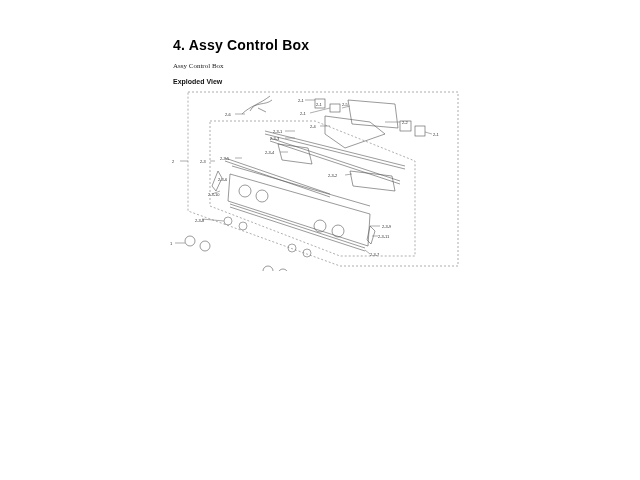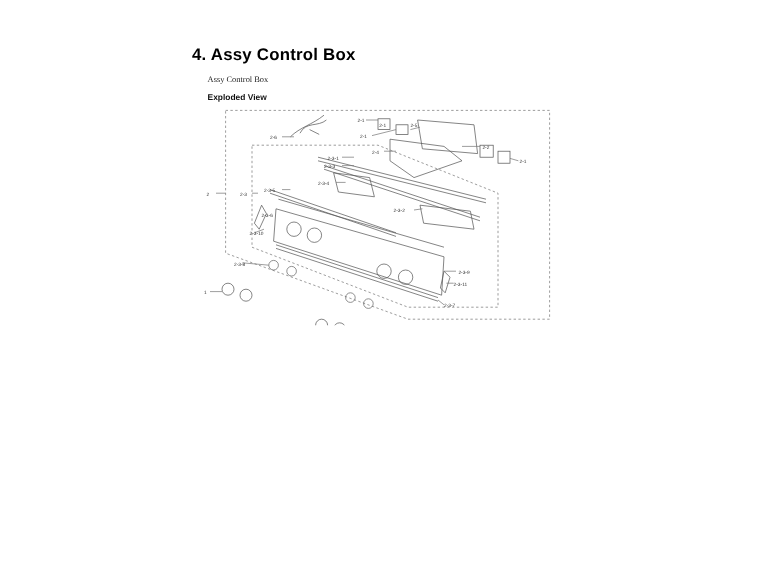--- a/index.html
+++ b/index.html
@@ -1,17 +1,17 @@
 <!DOCTYPE html>
 <html><head>
 <meta charset="utf-8">
 <style>
   html, body { margin: 0; padding: 0; }
   body { width: 640px; height: 480px; background: #ffffff; position: relative; overflow: hidden; font-family: "Liberation Sans", sans-serif; }
-  .title { position: absolute; left: 160px; top: 37px; font-size: 14px; font-weight: bold; color: #000; letter-spacing: 0.2px; }
+  .title { position: absolute; left: 173px; top: 37px; font-size: 14px; font-weight: bold; color: #000; letter-spacing: 0.2px; }
   .subtitle { position: absolute; left: 173px; top: 62px; font-size: 7px; font-family: "Liberation Serif", serif; color: #222; }
   .section { position: absolute; left: 173px; top: 78px; font-size: 7px; font-weight: bold; color: #111; }
   .diagram { position: absolute; left: 170px; top: 86px; width: 295px; height: 185px; }
   .lbl { font-family: "Liberation Sans", sans-serif; font-size: 4px; fill: #333; }
 </style>
 </head>
 <body>
 
 <div class="title">4.  Assy Control Box</div>
 <div class="subtitle">Assy Control Box</div>

